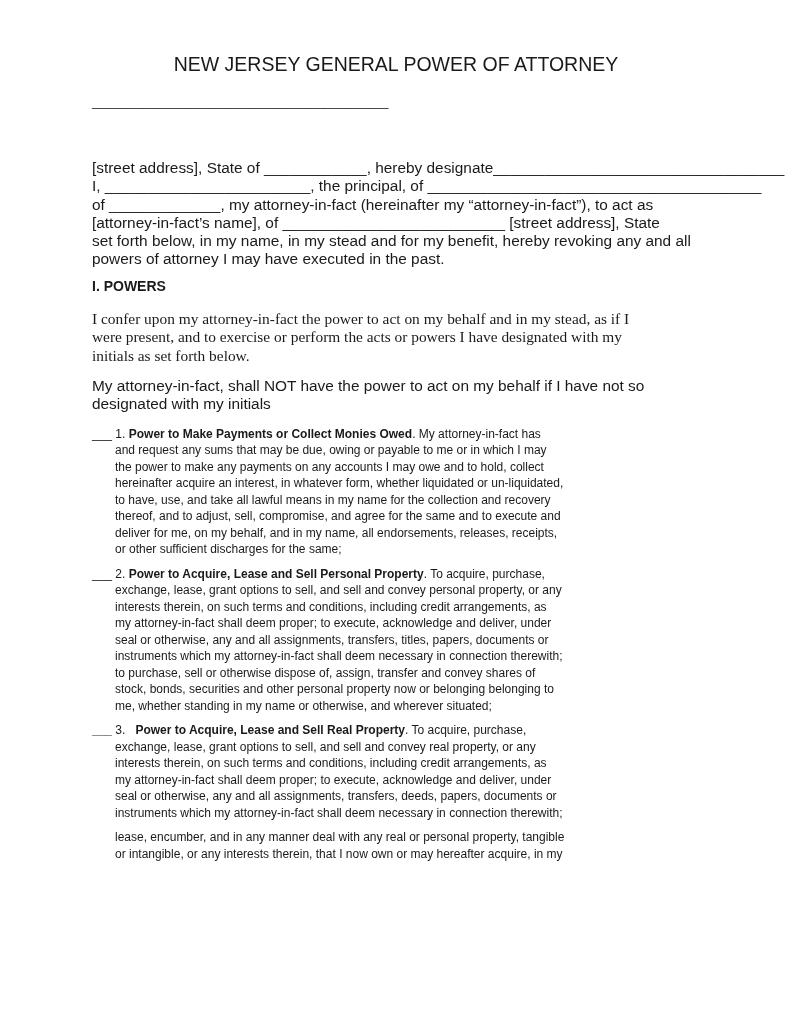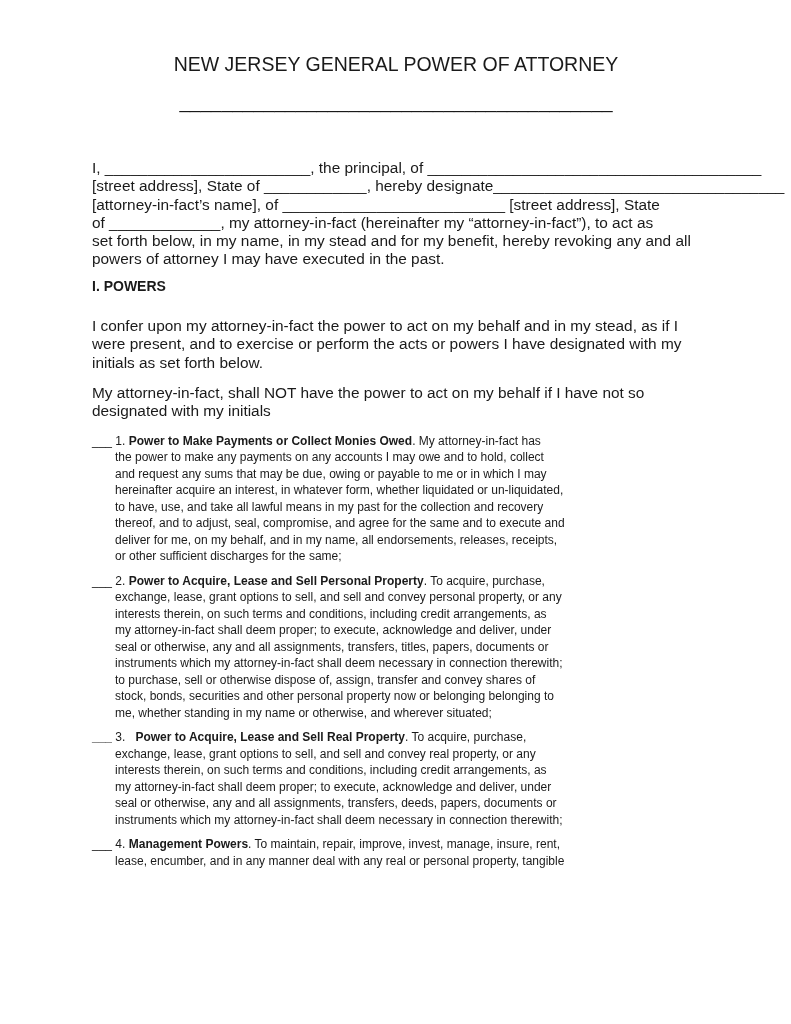--- a/index.html
+++ b/index.html
@@ -27,39 +27,38 @@
     white-space: pre;
   }
   .doc-of {
     margin-top: 13px;
     font-size: 19.5px;
     line-height: 23px;
     text-align: center;
   }
   .title-blank {
     margin-top: 14px;
-    font-size: 19px;
+    font-size: 13px;
     line-height: 23px;
-    text-align: center;
     letter-spacing: 0;
     white-space: pre;
   }
   
   .para { font-size: 15.4px; line-height: 18.3px; }
   .para > div, .ln, .cont > div { white-space: pre; }
   .heading {
     font-size: 14px;
     line-height: 18.3px;
     font-weight: bold;
     margin: 0;
   }
   .sp-open { margin-top: 46px; }
   .sp-sm   { margin-top: 8px; }
   .sp-md   { margin-top: 12px; }
-  .sp-lg   { margin-top: 22px; }
+  .sp-lg   { margin-top: 15px; font-family: Liberation Serif, serif; }
   
   .item { font-size: 12px; line-height: 16.5px; }
   .item b { font-weight: bold; }
   .cont { padding-left: 23px; }
   .bold-blank { font-weight: bold; }
   
   .logo {
     position: absolute;
     left: 94px;
     top: 951px;
@@ -110,49 +109,49 @@
 </head>
 <body>
 
 <div class="page">
   <div class="content">
 
     <div class="doc-title">NEW JERSEY GENERAL POWER OF ATTORNEY</div>
     <div class="title-blank">_________________________________________</div>
 
     <div class="para sp-open">
+        <div>[street address], State of ____________, hereby designate__________________________________</div>
         <div>I, ________________________, the principal, of _______________________________________</div>
-        <div>[street address], State of ____________, hereby designate__________________________________</div>
+        <div>of _____________, my attorney-in-fact (hereinafter my “attorney-in-fact”), to act as</div>
         <div>[attorney-in-fact’s name], of __________________________ [street address], State</div>
-        <div>of _____________, my attorney-in-fact (hereinafter my “attorney-in-fact”), to act as</div>
         <div>set forth below, in my name, in my stead and for my benefit, hereby revoking any and all</div>
         <div>powers of attorney I may have executed in the past.</div>
       </div>
 
     <h2 class="heading sp-sm">I. POWERS</h2>
 
     <div class="para sp-lg">
         <div>I confer upon my attorney-in-fact the power to act on my behalf and in my stead, as if I</div>
         <div>were present, and to exercise or perform the acts or powers I have designated with my</div>
         <div>initials as set forth below.</div>
       </div>
 
     <div class="para sp-md">
         <div>My attorney-in-fact, shall NOT have the power to act on my behalf if I have not so</div>
         <div>designated with my initials</div>
       </div>
 
     <div class="item sp-md">
       <div class="ln"><span class="blank">___</span><span> 1. </span><b>Power to Make Payments or Collect Monies Owed</b><span>. My attorney-in-fact has</span></div>
       <div class="cont">
+          <div>and request any sums that may be due, owing or payable to me or in which I may</div>
           <div>the power to make any payments on any accounts I may owe and to hold, collect</div>
-          <div>and request any sums that may be due, owing or payable to me or in which I may</div>
           <div>hereinafter acquire an interest, in whatever form, whether liquidated or un-liquidated,</div>
-          <div>to have, use, and take all lawful means in my past for the collection and recovery</div>
-          <div>thereof, and to adjust, seal, compromise, and agree for the same and to execute and</div>
+          <div>to have, use, and take all lawful means in my name for the collection and recovery</div>
+          <div>thereof, and to adjust, sell, compromise, and agree for the same and to execute and</div>
           <div>deliver for me, on my behalf, and in my name, all endorsements, releases, receipts,</div>
           <div>or other sufficient discharges for the same;</div>
         </div>
     </div>
 
     <div class="item sp-sm">
       <div class="ln"><span class="blank">___</span><span> 2. </span><b>Power to Acquire, Lease and Sell Personal Property</b><span>. To acquire, purchase,</span></div>
       <div class="cont">
           <div>exchange, lease, grant options to sell, and sell and convey personal property, or any</div>
           <div>interests therein, on such terms and conditions, including credit arrangements, as</div>
@@ -170,21 +169,20 @@
       <div class="cont">
           <div>exchange, lease, grant options to sell, and sell and convey real property, or any</div>
           <div>interests therein, on such terms and conditions, including credit arrangements, as</div>
           <div>my attorney-in-fact shall deem proper; to execute, acknowledge and deliver, under</div>
           <div>seal or otherwise, any and all assignments, transfers, deeds, papers, documents or</div>
           <div>instruments which my attorney-in-fact shall deem necessary in connection therewith;</div>
         </div>
     </div>
 
     <div class="item sp-sm">
-      <div class="ln"><span class="blank">___</span><span> 4. </span><b>Management Powers</b><span>. To maintain, repair, improve, invest, manage, insure, rent,</span></div>
       <div class="cont">
           <div>lease, encumber, and in any manner deal with any real or personal property, tangible</div>
           <div>or intangible, or any interests therein, that I now own or may hereafter acquire, in my</div>
         </div>
     </div>
 
   </div>
 
   <div class="logo">
     <span class="logo-letter">e</span>

